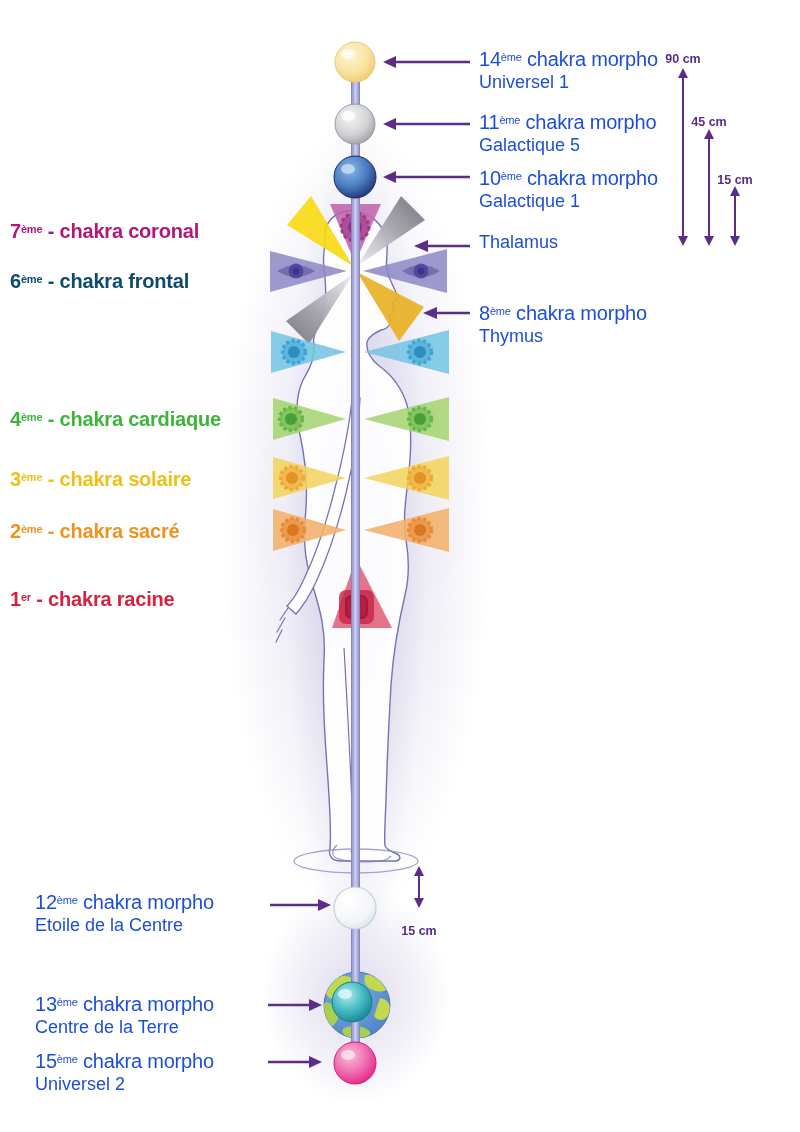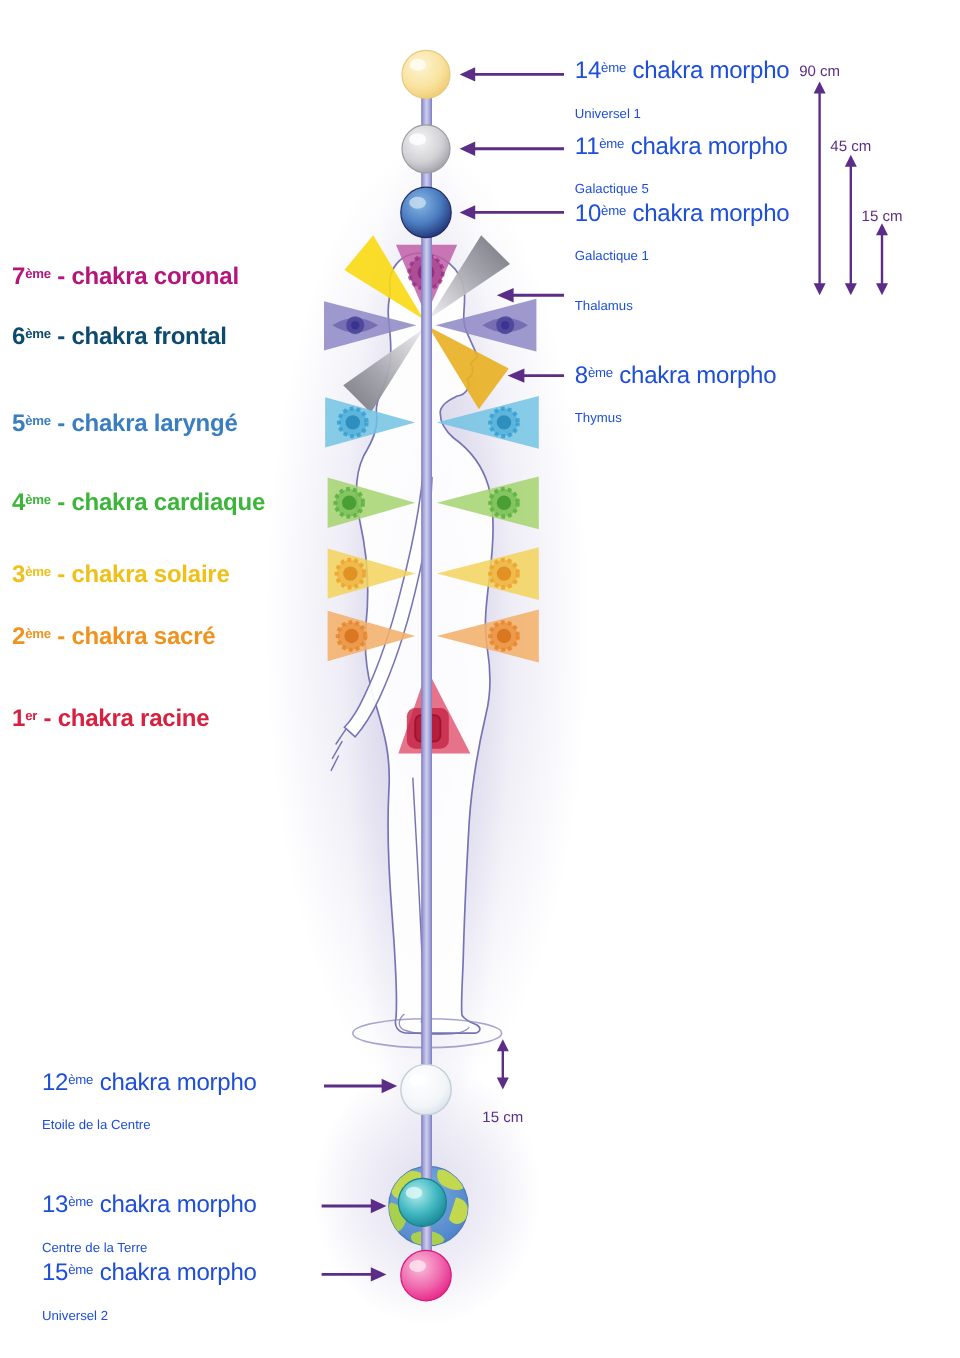--- a/index.html
+++ b/index.html
@@ -7,24 +7,24 @@
   body{font-family:"Liberation Sans",sans-serif;}
   .stage{position:relative;width:800px;height:1132px;background:#ffffff;overflow:hidden}
   svg.art{position:absolute;left:0;top:0}
   .lbl sup{font-size:.55em;font-weight:inherit;vertical-align:baseline;position:relative;top:-.48em}
   .llabel{position:absolute;left:10px;width:230px;text-align:left;font-size:20px;
           font-weight:700;letter-spacing:-.2px;line-height:26px;white-space:nowrap}
   .t-coronal{color:#b5157b}.t-frontal{color:#0c4a6e}.t-laryngeal{color:#3a7ec2}
   .t-cardiac{color:#3cb53a}.t-solar{color:#f0c019}.t-sacral{color:#f0931e}.t-root{color:#d8203f}
   .morpho{position:absolute;color:#1d4ed8;font-size:20px;font-weight:400;
           letter-spacing:-.2px;line-height:24px;white-space:nowrap}
-  .morpho .sub{font-size:11px;line-height:16px;margin-top:13px;letter-spacing:0}
+  .morpho .sub{font-size:18px;line-height:16px;margin-top:0;letter-spacing:0}
   .m-top{left:479px;text-align:left}
   .m-bottom{left:35px;width:220px;}
-  .meas{position:absolute;color:#5b2d87;font-size:12.5px;font-weight:400;width:60px;
+  .meas{position:absolute;color:#5b2d87;font-size:12.5px;font-weight:700;width:60px;
         text-align:center;white-space:nowrap}
 </style>
 </head>
 <body>
 
 <div class="stage">
 
 <svg class="art" width="800" height="1132" viewBox="0 0 800 1132">
   <defs>
     <radialGradient id="glow" cx="50%" cy="50%" r="50%">
@@ -302,21 +302,20 @@
     <g>
       <line x1="419" y1="874" x2="419" y2="900"></line>
       <polygon points="419,866 424,876 414,876" fill="#5b2d87" stroke="none"></polygon>
       <polygon points="419,908 424,898 414,898" fill="#5b2d87" stroke="none"></polygon>
     </g>
   </g>
 </svg>
 
 <div class="llabel lbl t-coronal" style="top:218px"><span>7</span><sup>ème</sup><span> - chakra coronal</span></div>
 <div class="llabel lbl t-frontal" style="top:268px"><span>6</span><sup>ème</sup><span> - chakra frontal</span></div>
-<div class="llabel lbl t-laryngeal" style="top:340px"><span>5</span><sup>ème</sup><span> - chakra laryngé</span></div>
 <div class="llabel lbl t-cardiac" style="top:406px"><span>4</span><sup>ème</sup><span> - chakra cardiaque</span></div>
 <div class="llabel lbl t-solar" style="top:466px"><span>3</span><sup>ème</sup><span> - chakra solaire</span></div>
 <div class="llabel lbl t-sacral" style="top:518px"><span>2</span><sup>ème</sup><span> - chakra sacré</span></div>
 <div class="llabel lbl t-root" style="top:586px"><span>1</span><sup>er</sup><span> - chakra racine</span></div>
 
 <div class="morpho m-top lbl" style="top:47px">
   <div><span>14</span><sup>ème</sup><span> chakra morpho</span></div>
   <div class="sub">Universel 1</div>
 </div>
 <div class="morpho m-top lbl" style="top:110px">

